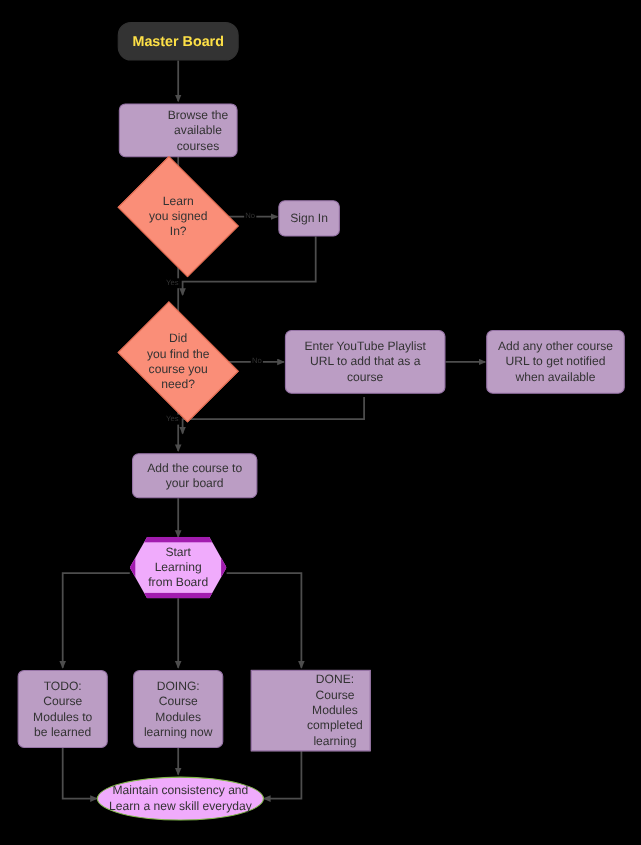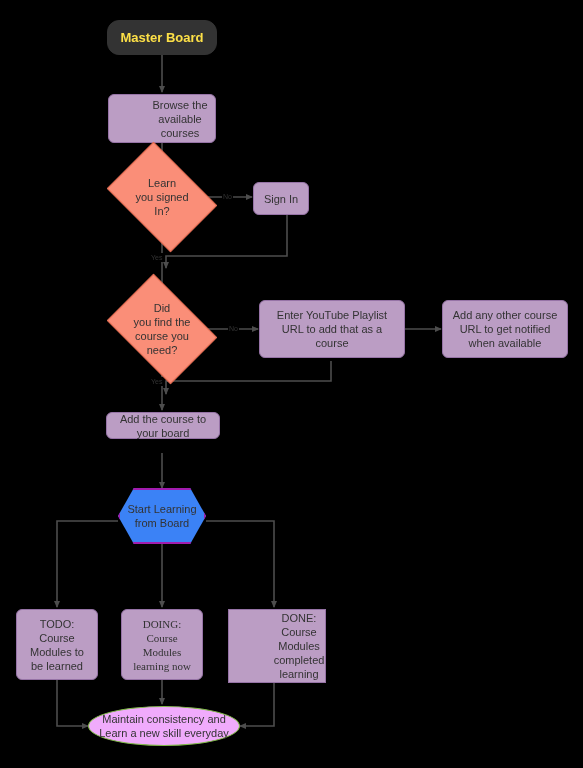--- a/index.html
+++ b/index.html
@@ -72,22 +72,22 @@
     border: 1px solid #e06a50;
     transform: rotate(45deg);
     box-sizing: border-box;
   }
   .n-dec .node-inner {
     position: relative;
     z-index: 2;
   }
   
   .n-hex {
-    background: #3b82f6;
-    border: 2px solid #a21caf;
+    background: #f0abfc;
+    border: 5px solid #a21caf;
     clip-path: polygon(18% 0%, 82% 0%, 100% 50%, 82% 100%, 18% 100%, 0% 50%);
   }
   
   .n-ellipse {
     background: #f0abfc;
     border: 1px solid #82bb4a;
     border-radius: 50%;
   }
   .edge-label {
     position: absolute;
@@ -180,45 +180,45 @@
 URL to get notified
 when available</span>
   </div>
 
   <div class="node n-proc" style="left:259px; top:300px; width:146px; height:58px;">
     <span class="node-inner">Enter YouTube Playlist
 URL to add that as a
 course</span>
   </div>
 
-  <div class="node n-proc" style="left:106px; top:412px; width:114px; height:27px;">
+  <div class="node n-proc" style="left:120px; top:412px; width:114px; height:41px;">
     <span class="node-inner">Add the course to
 your board</span>
   </div>
 
   <div class="node n-hex" style="left:118px; top:488px; width:88px; height:56px;">
     <span class="node-inner">Start Learning
 from Board</span>
   </div>
 
   <div class="node n-proc" style="left:16px; top:609px; width:82px; height:71px;">
     <span class="node-inner">TODO:
 Course
 Modules to
 be learned</span>
   </div>
 
-  <div class="node n-proc" style="left:121px; top:609px; width:82px; height:71px;font-family:Liberation Serif, serif;">
+  <div class="node n-proc" style="left:121px; top:609px; width:82px; height:71px;">
     <span class="node-inner">DOING:
 Course
 Modules
 learning now</span>
   </div>
 
-  <div class="node n-proc sharp" style="left:228px; top:609px; width:98px; height:74px;padding-left:44px;">
+  <div class="node n-proc sharp" style="left:228px; top:609px; width:109px; height:74px;padding-left:44px;">
     <span class="node-inner">DONE: Course
 Modules
 completed
 learning</span>
   </div>
 
   <div class="node n-ellipse" style="left:88px; top:706px; width:152px; height:40px;">
     <span class="node-inner">Maintain consistency and
 Learn a new skill everyday</span>
   </div>

